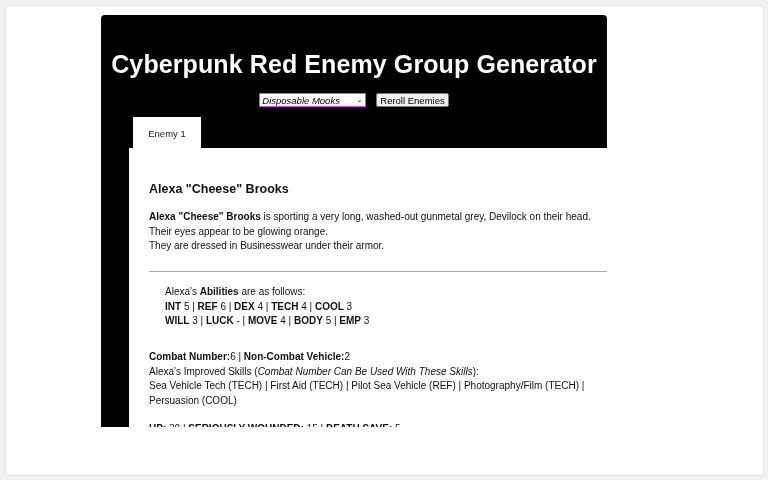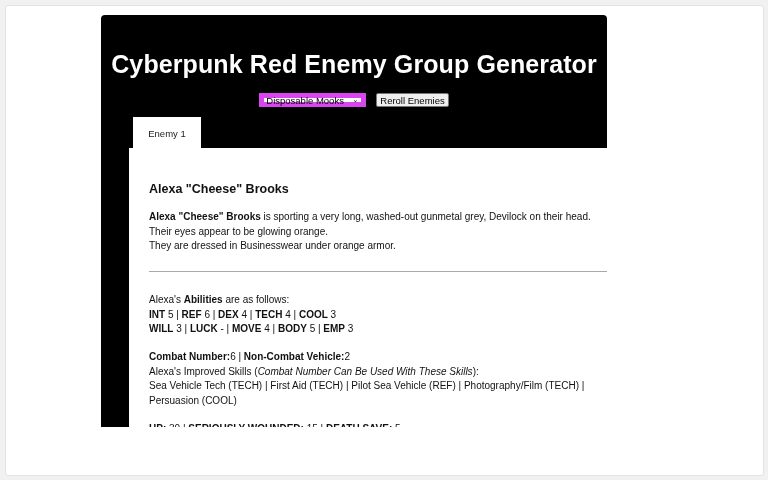--- a/index.html
+++ b/index.html
@@ -21,23 +21,23 @@
     .title {
       position: absolute; left: 0; right: 0; top: 35px;
       text-align: center; color: #ffffff; font-weight: bold;
       font-size: 25px; letter-spacing: 0.1px; margin: 0;
     }
     .controls {
       position: absolute; left: 0; right: 0; top: 78px;
       display: flex; justify-content: center; align-items: center;
     }
     .select {
-      width: 107px; height: 14px; background: #fff; border: 5px solid #d946ef;
+      width: 107px; height: 14px; background: #fff; border: 1px solid #d946ef;
       font-size: 9.5px; color: #000; display: flex; align-items: center;
-      justify-content: space-between; padding: 0 3px 0 2px; box-sizing: border-box;
+      justify-content: space-between; padding: 0 3px 0 2px; box-sizing: border-box; font-style: italic;
     }
     .select .chev { font-size: 7px; }
     .btn {
       height: 14px; background: #efefef; border: 1px solid #767676; border-radius: 2px;
       font-size: 9.5px; color: #000; padding: 0 3px; display: flex; align-items: center;
       box-sizing: border-box; margin-left: 10px;
     }
     .tabs {
       position: absolute; left: 32px; top: 102px; display: flex; align-items: flex-start; flex-direction: column;
     }
@@ -53,21 +53,21 @@
     }
     .content {
       position: absolute; left: 20px; top: 0; width: 472px;
       font-size: 10px; color: #111; line-height: 14.5px;
     }
     .name {
       font-size: 12.5px; font-weight: bold; margin: 0; position: absolute; top: 34px;
     }
     .desc { position: absolute; top: 62px; }
     .hr { position: absolute; top: 123px; width: 470px; height: 1px; background: #a9a9a9; }
-    .abil { position: absolute; top: 145px; }
+    .abil { position: absolute; top: 137px; margin-left: 16px; }
     .combat { position: absolute; top: 202px; width: 472px; }
     .hp { position: absolute; top: 274px; }
     b { font-weight: bold; }
     i { font-style: italic; text-align: right; }
     .line { display: block; white-space: nowrap; }
     .wrap { white-space: normal; }
   </style>
 </head>
 <body>
 
@@ -90,21 +90,21 @@
       <div class="tab">Enemy 4</div>
     </div>
 
     <div class="panel">
       <div class="content">
         <h2 class="name">Alexa "Cheese" Brooks</h2>
 
         <div class="desc">
           <span class="line"><b>Alexa "Cheese" Brooks</b><span> is sporting a very long, washed-out gunmetal grey, Devilock on their head.</span></span>
           <span class="line">Their eyes appear to be glowing orange.</span>
-          <span class="line">They are dressed in Businesswear under orange armor.</span>
+          <span class="line">They are dressed in Businesswear under their armor.</span>
         </div>
 
         <div class="hr"></div>
 
         <div class="abil">
           <span class="line"><span>Alexa's</span><span> </span><b>Abilities</b><span> are as follows:</span></span>
           <span class="line"><b>INT</b> <span>5</span> | <b>REF</b> <span>6</span> | <b>DEX</b> <span>4</span> | <b>TECH</b> <span>4</span> | <b>COOL</b> <span>3</span></span>
           <span class="line"><b>WILL</b> <span>3</span> | <b>LUCK</b> <span>-</span> | <b>MOVE</b> <span>4</span> | <b>BODY</b> <span>5</span> | <b>EMP</b> <span>3</span></span>
         </div>
 

